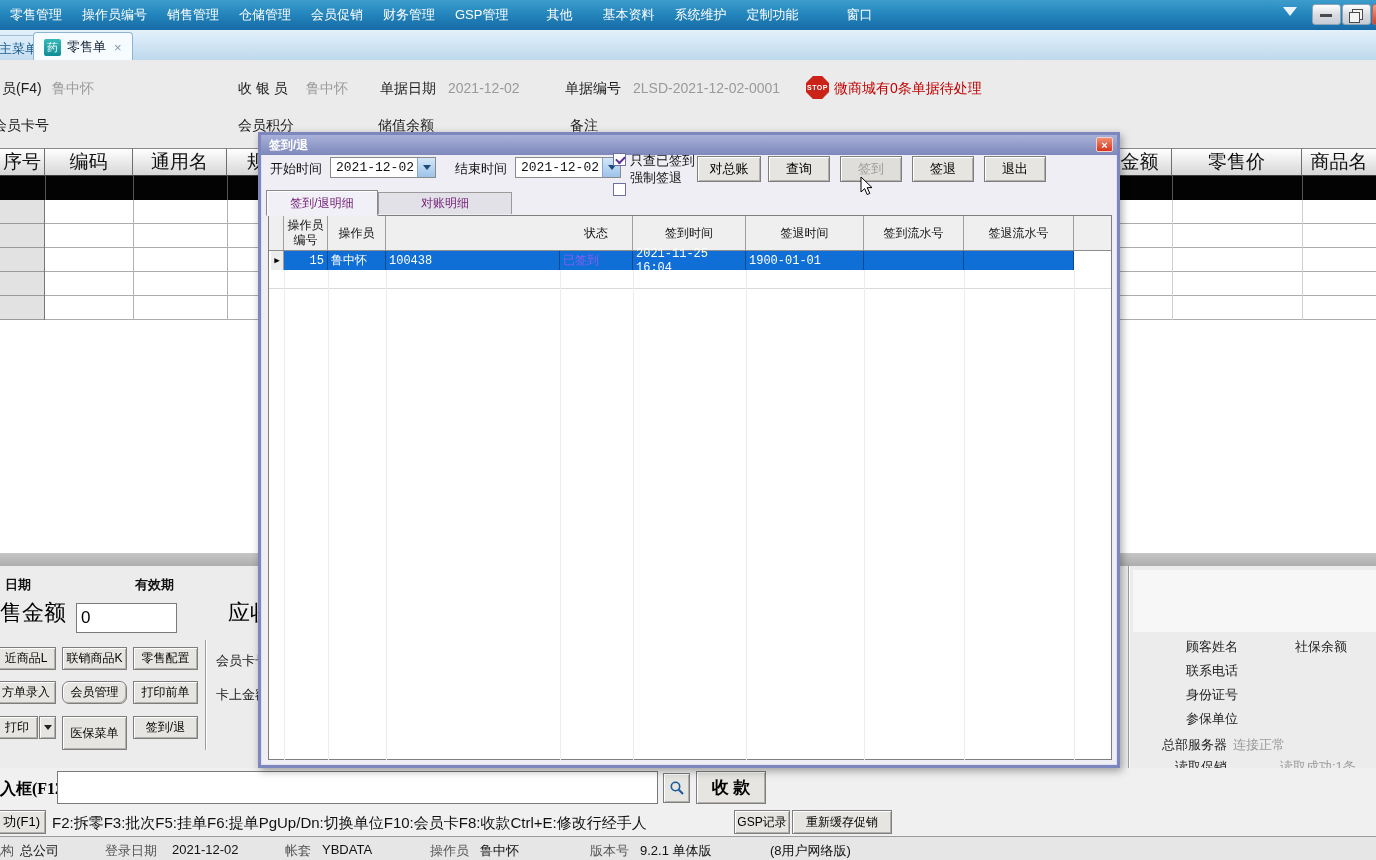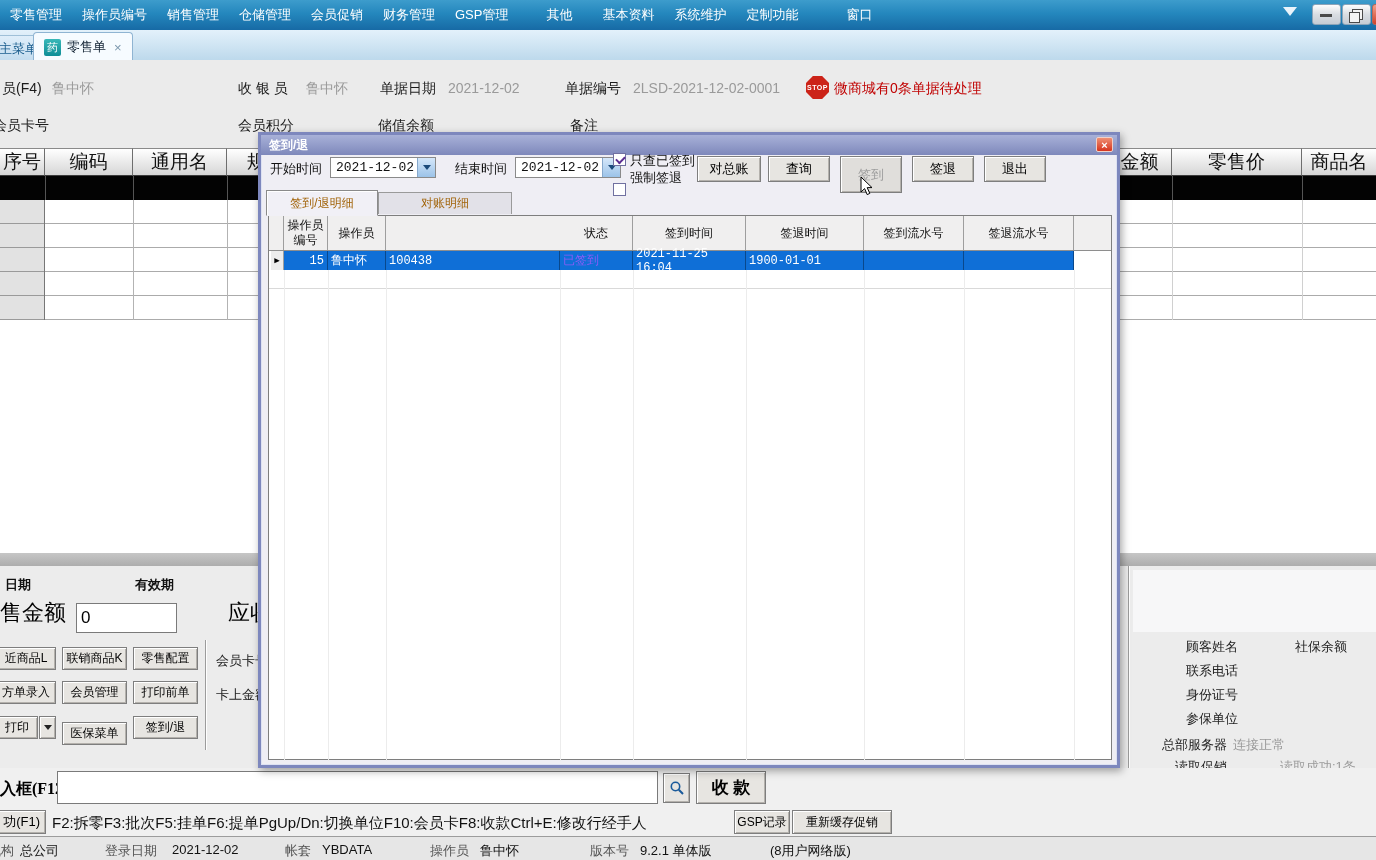--- a/index.html
+++ b/index.html
@@ -51,21 +51,21 @@
           display:flex;align-items:center;justify-content:center;box-sizing:border-box;}
   .combo{height:21px;background:#fff;border:1px solid #8a8a8a;display:flex;align-items:center;box-sizing:border-box;}
   .combo .cval{flex:1;padding-left:5px;font-size:13px;color:#111;font-family:"Liberation Mono","DejaVu Sans Mono",monospace;}
   .combo .carrow{width:17px;height:100%;background:linear-gradient(#d5e7fa,#9cc3e8);border-left:1px solid #86a8cc;
                  display:flex;align-items:center;justify-content:center;}
   .tri-dn{width:0;height:0;border-left:4px solid transparent;border-right:4px solid transparent;border-top:5px solid #1b4a7a;}
   .cbox{width:13px;height:13px;background:#fff;border:1px solid #7070a0;box-sizing:border-box;position:relative;}
   .cbox.checked:after{content:"";position:absolute;left:2px;top:2px;width:7px;height:4px;
                       border-left:2px solid #5b2d91;border-bottom:2px solid #5b2d91;transform:rotate(-45deg);}
   .cblabel{font-size:13px;color:#111;}
-  .dtab{position:absolute;height:24px;display:flex;align-items:center;justify-content:center;font-size:12px;color:#a16207;box-sizing:border-box;}
+  .dtab{position:absolute;height:24px;display:flex;align-items:center;justify-content:center;font-size:12px;color:#701a75;box-sizing:border-box;}
   .dtab.active{background:#f1f0f6;border:1px solid #8a8a8a;border-bottom:1px solid #f1f0f6;z-index:2;box-shadow:inset 1px 1px 0 #fff;}
   .dtab.idle{background:#e2e1e8;border:1px solid #9a9a9a;border-bottom:none;top:2px;height:22px;}
   .dtable{background:#fff;border:1px solid #7e7e7e;box-sizing:border-box;}
   .dhrow{position:absolute;left:0;top:0;width:100%;height:35px;background:#f0efef;border-bottom:1px solid #8e8e8e;box-sizing:border-box;}
   .dhc{position:absolute;top:0;height:34px;display:flex;align-items:center;justify-content:center;text-align:center;
        font-size:12px;color:#111;border-right:1px solid #9e9e9e;box-sizing:border-box;line-height:1.25;}
   .drow{position:absolute;left:0;height:19px;}
   .dcell{position:absolute;top:0;height:19px;display:flex;align-items:center;font-size:12px;box-sizing:border-box;
          font-family:"Liberation Mono","DejaVu Sans Mono",monospace;}
   .gline{position:absolute;width:1px;background:#ececec;}
@@ -196,34 +196,34 @@
     <div class="abs btn small" style="left:62px;top:81px;width:65px;height:23px;">
         <span>联销商品K</span>
       </div>
     <div class="abs btn small" style="left:133px;top:81px;width:65px;height:23px;">
         <span>零售配置</span>
       </div>
 
     <div class="abs btn small" style="left:-4px;top:115px;width:60px;height:23px;">
         <span>方单录入</span>
       </div>
-    <div class="abs btn small" style="left:62px;top:115px;width:65px;height:23px;">
+    <div class="abs btn small" style="left:62px;top:115px;width:65px;height:23px;border-radius:7px;">
         <span>会员管理</span>
       </div>
     <div class="abs btn small" style="left:133px;top:115px;width:65px;height:23px;">
         <span>打印前单</span>
       </div>
 
     <div class="abs btn small" style="left:-4px;top:150px;width:42px;height:23px;">
         <span>打印</span>
       </div>
     <div class="abs btn small" style="left:39px;top:150px;width:17px;height:23px;">
         <span class="tri-dn" style="border-top-color:#222;"></span>
       </div>
-    <div class="abs btn small" style="left:62px;top:156px;width:65px;height:23px;">
+    <div class="abs btn small" style="left:62px;top:150px;width:65px;height:34px;">
         <span>医保菜单</span>
       </div>
     <div class="abs btn small" style="left:133px;top:150px;width:65px;height:23px;">
         <span>签到/退</span>
       </div>
 
     <div class="abs sideline" style="left:205px;top:74px;height:110px;"></div>
     <span class="abs plabel nowrap" style="left:216px;top:86px;">会员卡号</span>
     <span class="abs plabel nowrap" style="left:216px;top:120px;">卡上金额</span>
 
@@ -307,21 +307,21 @@
     <span class="abs cblabel nowrap" style="left:369px;top:17px;">只查已签到</span>
     <div class="abs cbox" style="left:352px;top:35px;"></div>
     <span class="abs cblabel nowrap" style="left:369px;top:34px;">强制签退</span>
 
     <div class="abs btn" style="left:436px;top:21px;width:64px;height:26px;">
         <span>对总账</span>
       </div>
     <div class="abs btn" style="left:507px;top:21px;width:62px;height:26px;">
         <span>查询</span>
       </div>
-    <div class="abs btn disabled" style="left:579px;top:21px;width:62px;height:37px;background:#e0dedb;">
+    <div class="abs btn disabled" style="left:579px;top:21px;width:62px;height:26px;background:#e0dedb;">
         <span>签到</span>
       </div>
     <div class="abs btn" style="left:651px;top:21px;width:62px;height:26px;">
         <span>签退</span>
       </div>
     <div class="abs btn" style="left:723px;top:21px;width:62px;height:26px;">
         <span>退出</span>
       </div>
 
     <div class="dtab active" style="left:5px;top:55px;width:112px;height:26px;">

